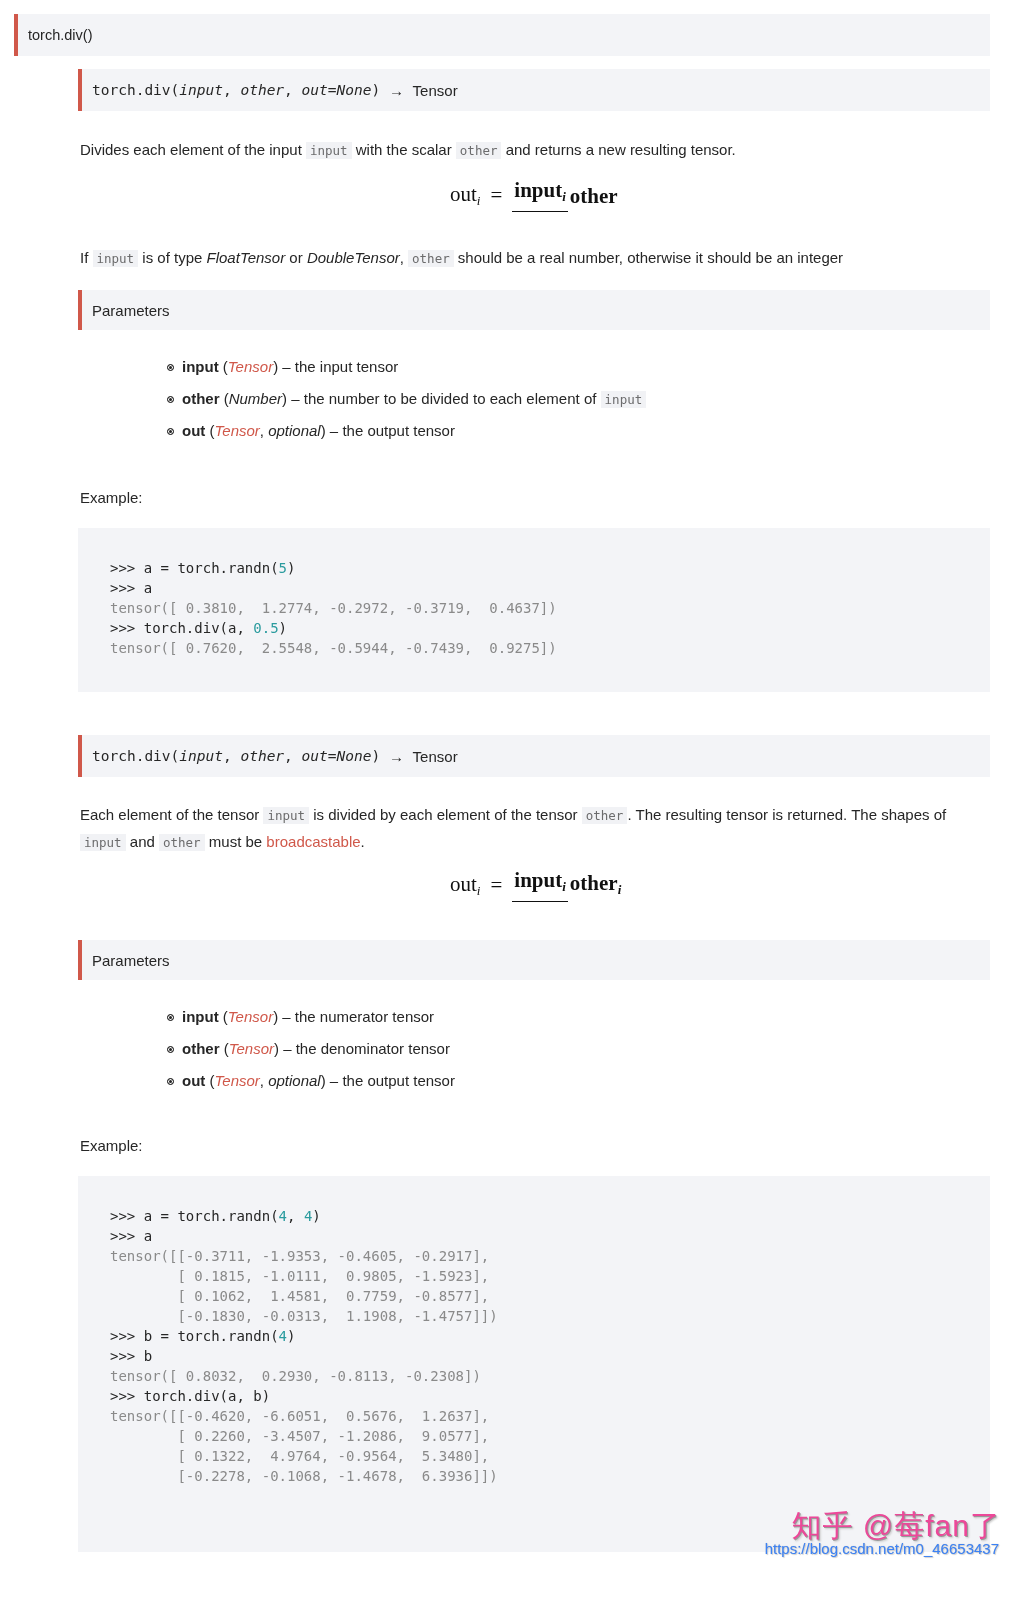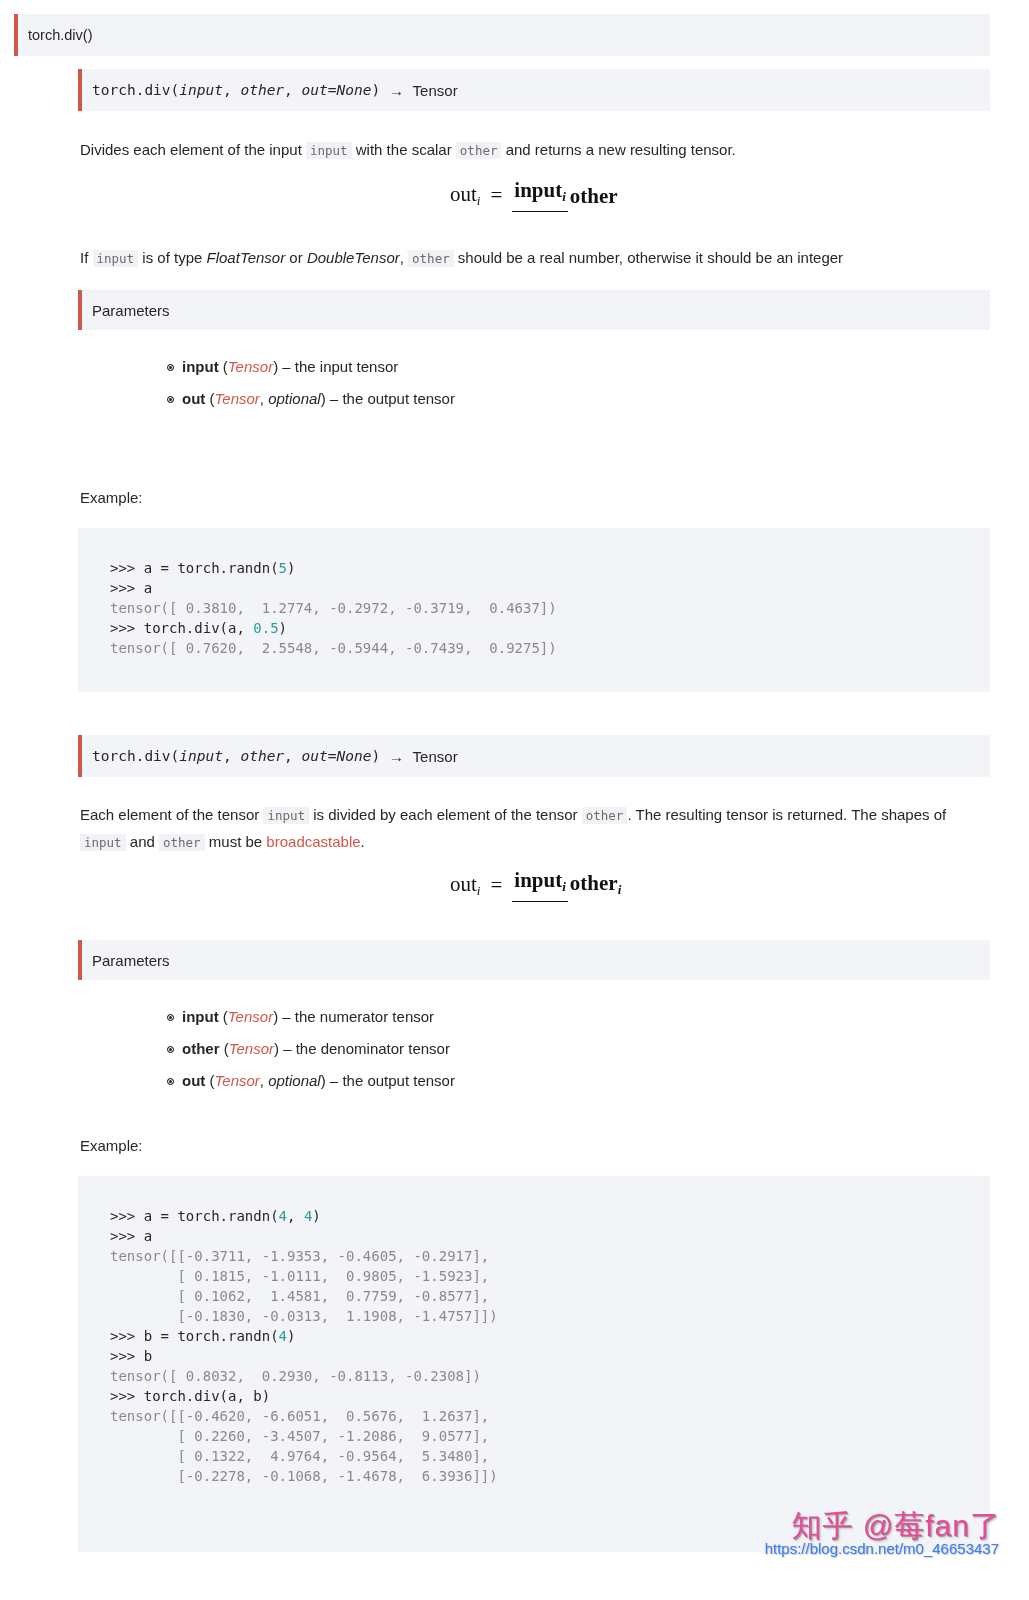--- a/index.html
+++ b/index.html
@@ -63,20 +63,21 @@
 <div class="para" style="top:245px;">
   <span>If </span><code class="ic">input</code><span> is of type </span><i>FloatTensor</i><span> or </span><i>DoubleTensor</i><span>, </span><code class="ic">other</code><span> should be a real number, otherwise it should be an integer</span>
 </div>
 
 <div class="hdr" style="left:78px;top:290px;width:912px;height:40px;">
   <span class="txt">Parameters</span>
 </div>
 
 <ul class="plist" style="top:343px;">
   <li><b>input</b> (<span class="tyr">Tensor</span>)<span> – the input tensor</span></li>
+  <li><b>other</b> (<span class="ty">Number</span>)<span> – the number to be divided to each element of </span><code class="ic">input</code></li>
   <li><b>out</b> (<span class="tyr">Tensor</span>, <span class="ty">optional</span>)<span> – the output tensor</span></li>
 </ul>
 
 <div class="para" style="top:485px;">Example:</div>
 
 <div class="codebox" style="top:528px;height:164px;">
 <pre><span>&gt;&gt;&gt; </span><span>a = torch.randn(</span><span class="n">5</span><span>)</span>
 <span>&gt;&gt;&gt; </span><span>a</span>
 <span class="out">tensor([ 0.3810,  1.2774, -0.2972, -0.3719,  0.4637])</span>
 <span>&gt;&gt;&gt; </span><span>torch.div(a, </span><span class="n">0.5</span><span>)</span>

